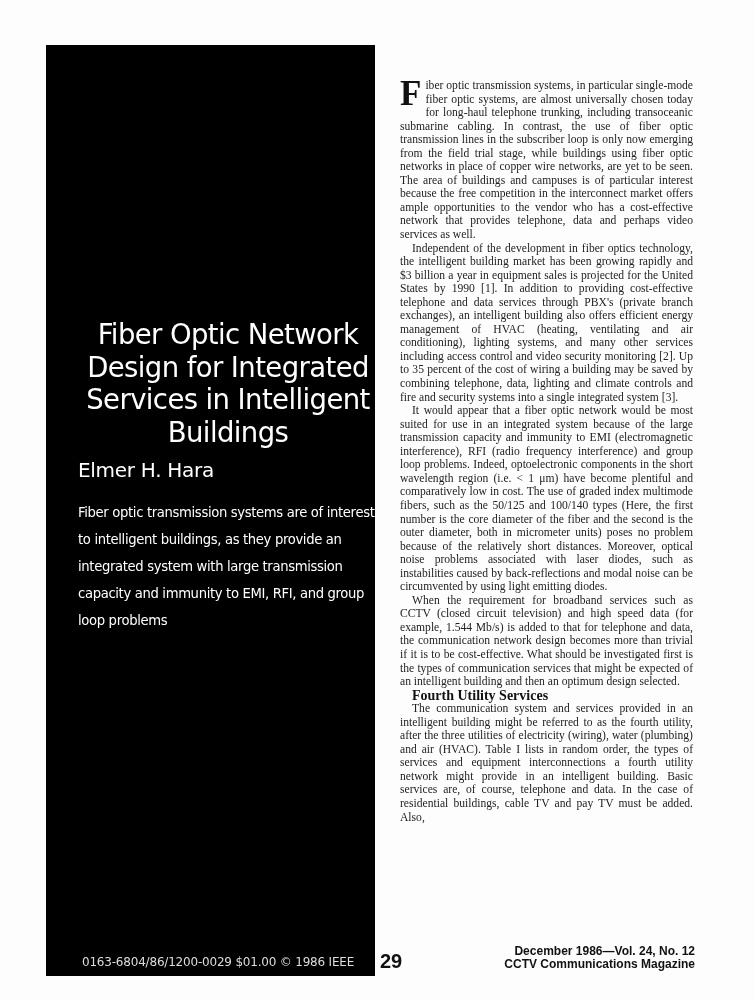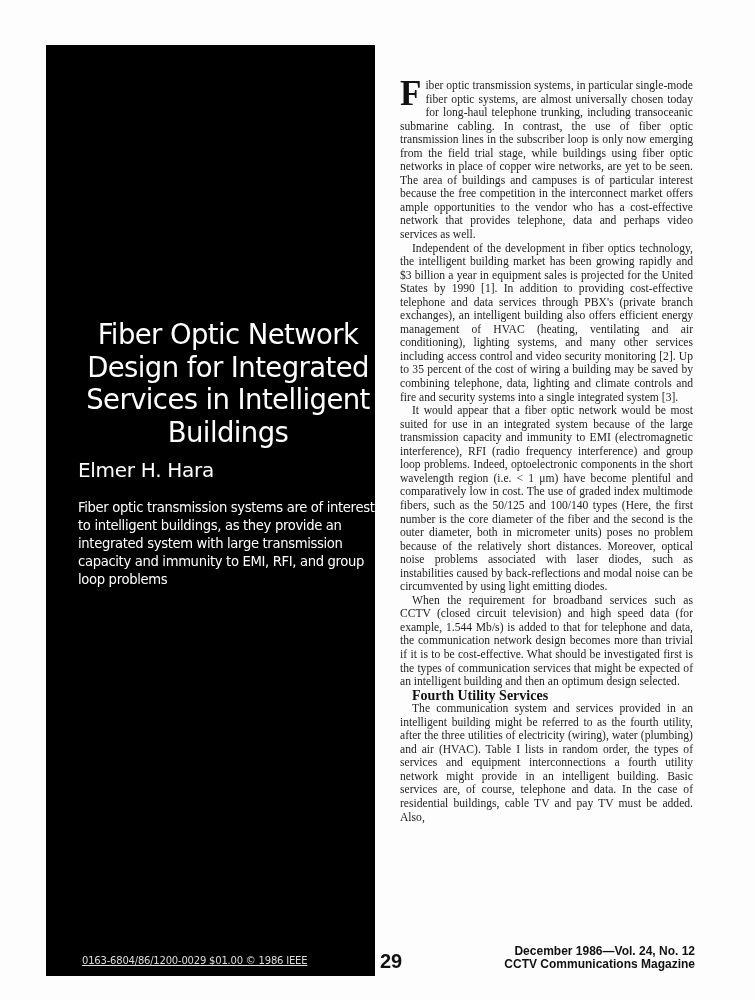--- a/index.html
+++ b/index.html
@@ -14,25 +14,25 @@
     position:absolute; left:78px; top:318px; width:300px;
     font-family:"DejaVu Sans", sans-serif; font-weight:normal; color:#fff;
     font-size:27.5px; line-height:32.5px; letter-spacing:-0.6px; margin:0;text-align:center;
   }
   .author {
     position:absolute; left:78px; top:458px; color:#fff;
     font-family:"DejaVu Sans", sans-serif; font-size:20px; letter-spacing:-0.3px;
   }
   .abstract {
     position:absolute; left:78px; top:499px; width:300px; color:#fff;
-    font-family:"DejaVu Sans", sans-serif; font-size:13.2px; line-height:18px; letter-spacing:-0.35px;
+    font-family:"DejaVu Sans", sans-serif; font-size:13.2px; line-height:27px; letter-spacing:-0.35px;
   }
   .copyright {
     position:absolute; left:82px; top:955px; color:#ddd;
-    font-family:"DejaVu Sans", sans-serif; font-size:10px; letter-spacing:-0.2px;text-decoration:underline;
+    font-family:"DejaVu Sans", sans-serif; font-size:12px; letter-spacing:-0.2px;
   }
   .pagenum {
     position:absolute; left:380px; top:950px;
     font-family:"Liberation Sans", sans-serif; font-weight:bold; font-size:20px; color:#111;
   }
   .issue {
     position:absolute; right:60px; top:945px; text-align:right;
     font-family:"Liberation Sans", sans-serif; font-weight:bold; font-size:12px; line-height:13px; color:#111;
   }
   .column {

